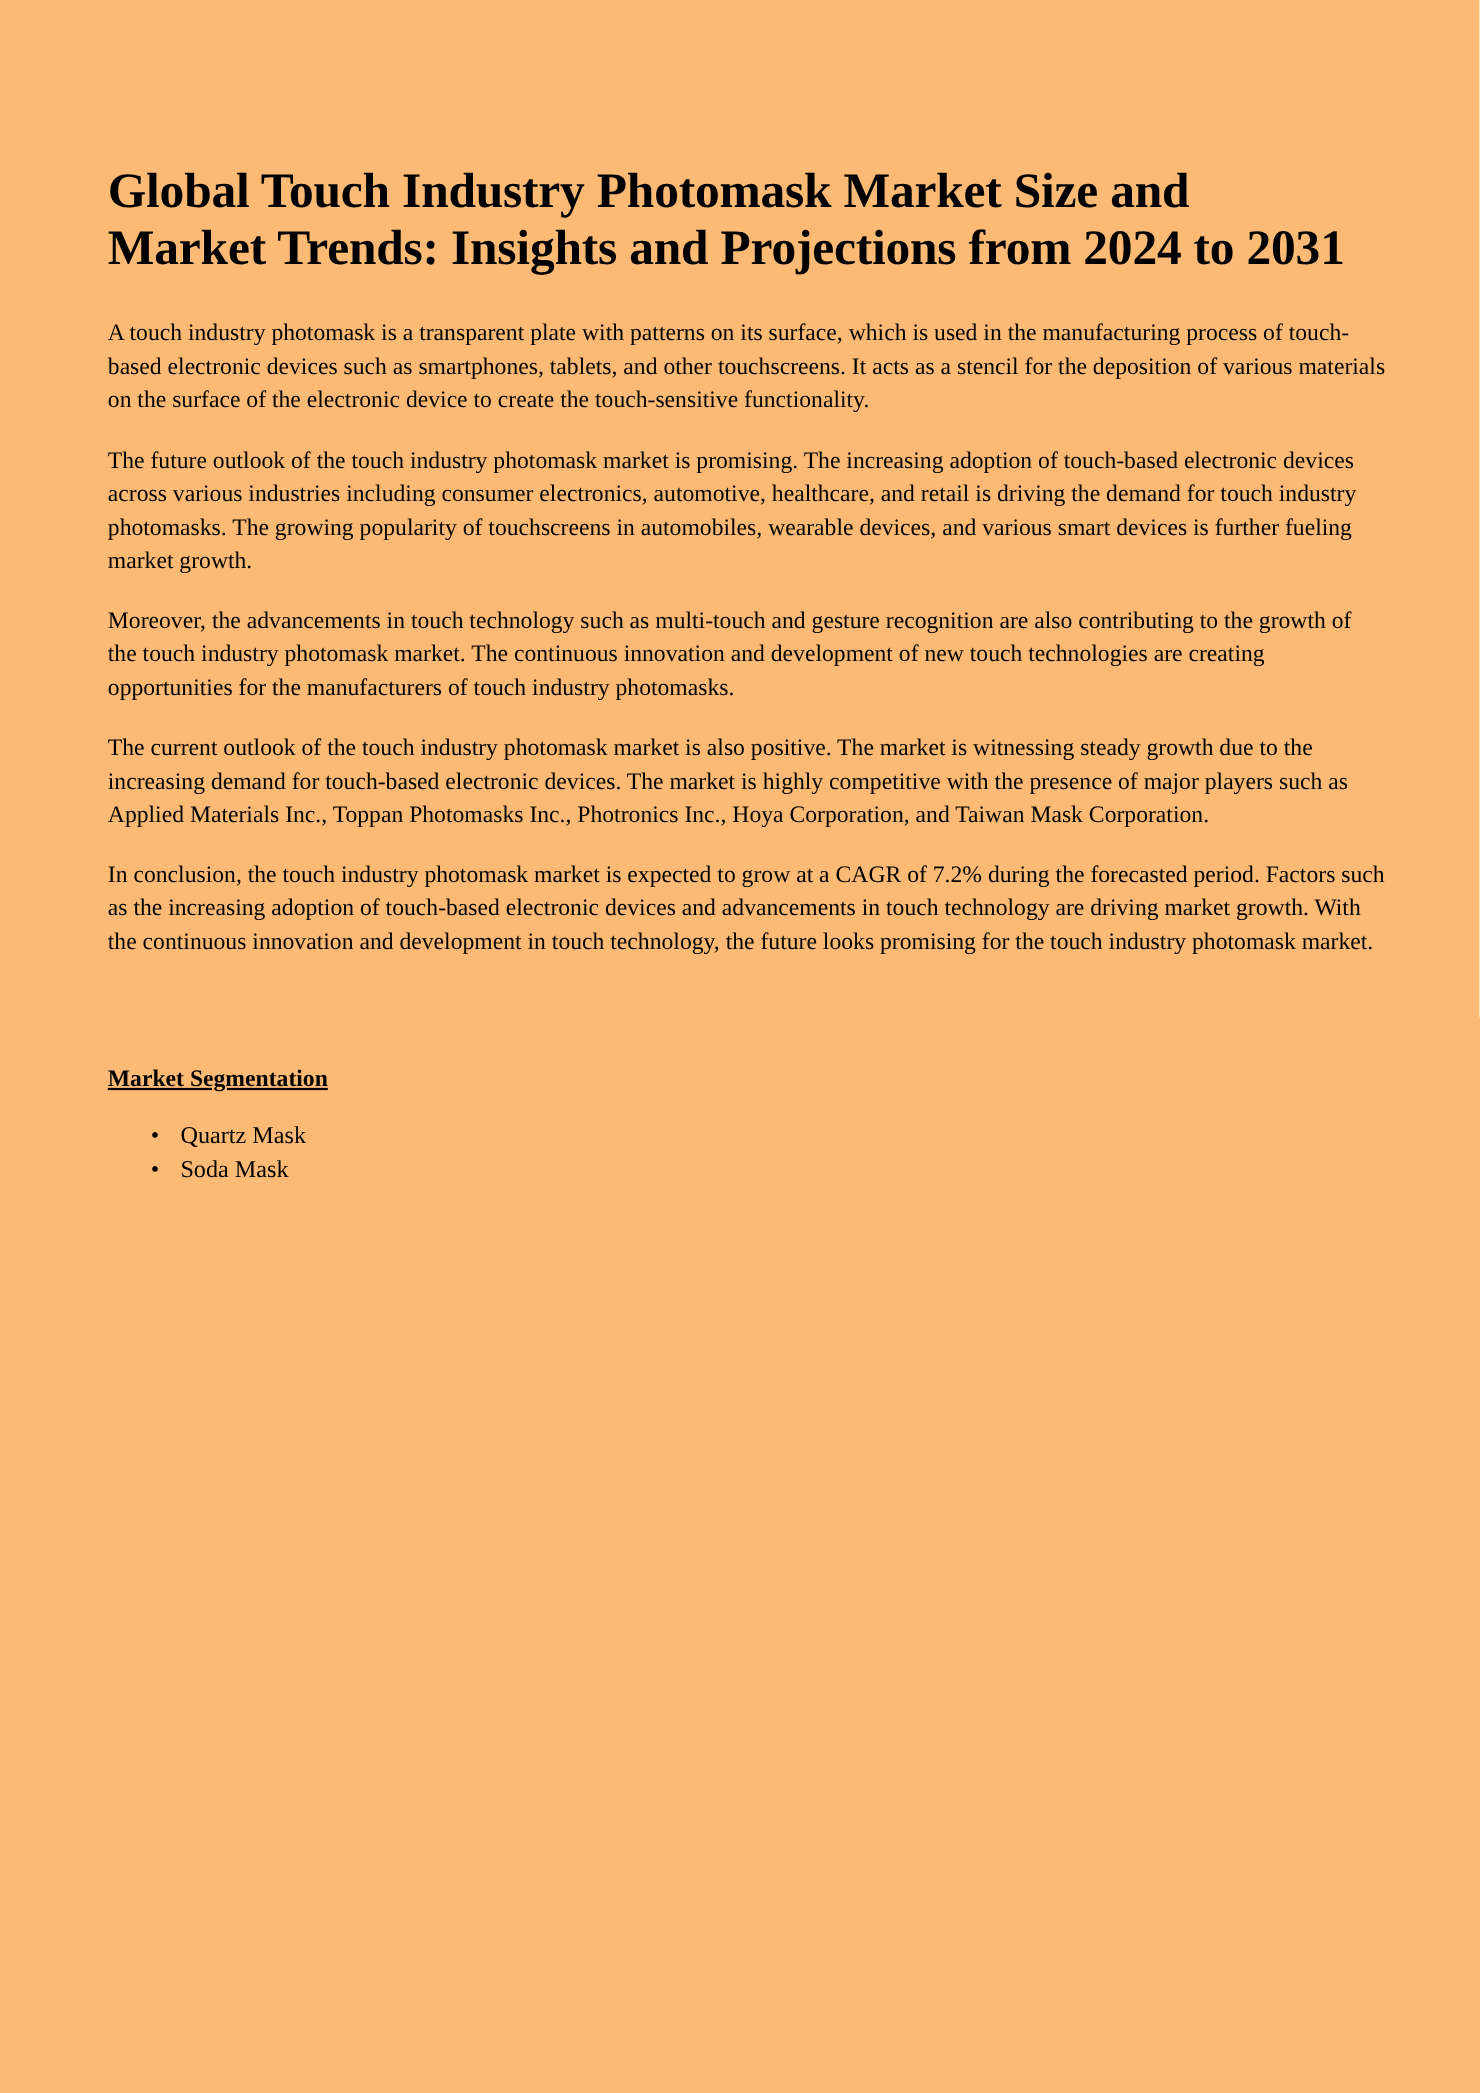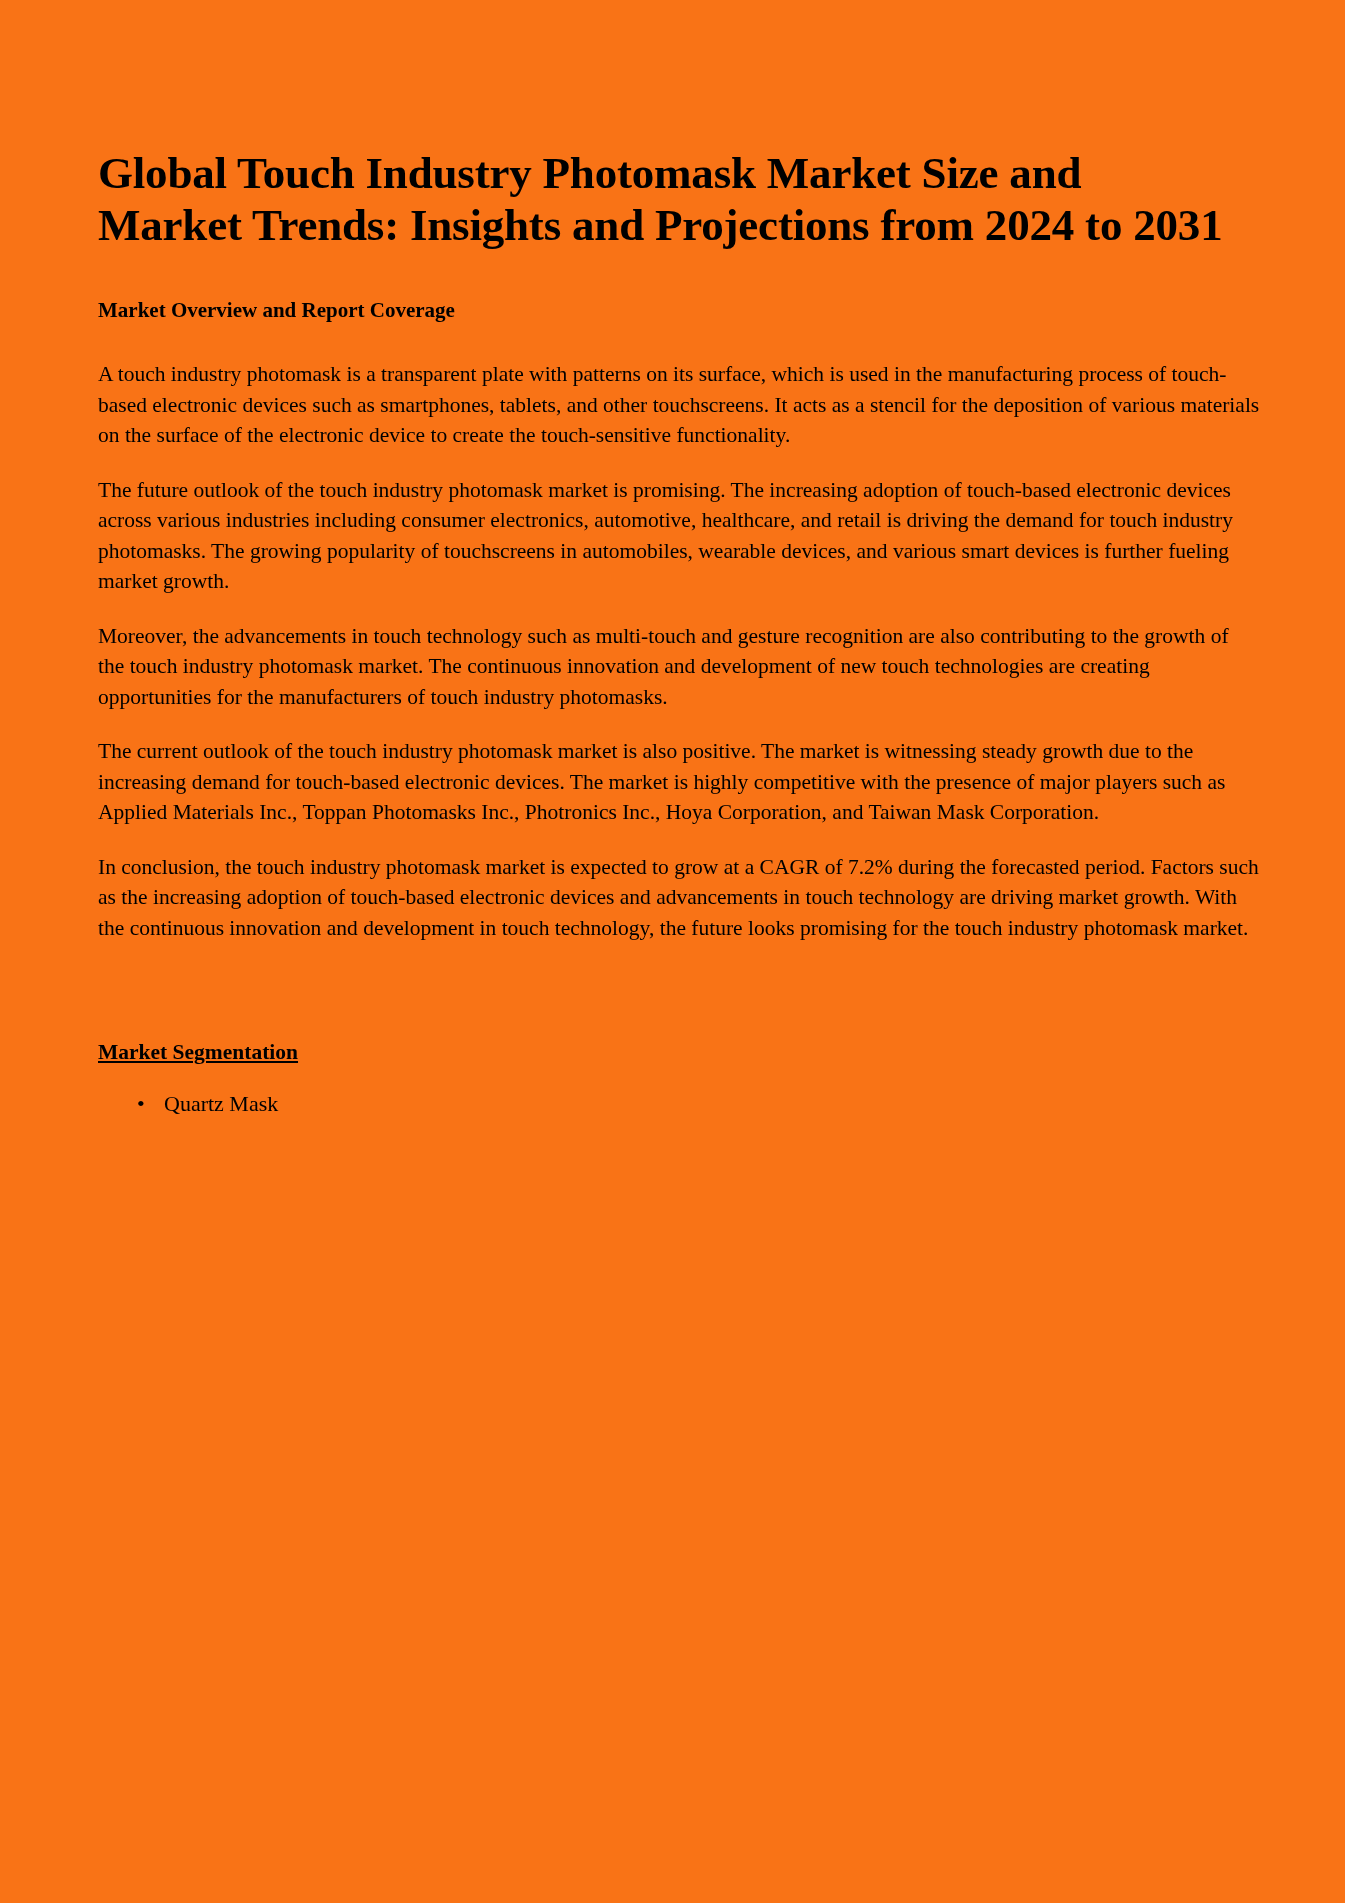--- a/index.html
+++ b/index.html
@@ -12,21 +12,21 @@
     height: 1903px;
     font-family: "Liberation Serif", "DejaVu Serif", serif;
     color: #000000;
     -webkit-font-smoothing: antialiased;
   }
 
   .page {
     position: relative;
     width: 1345px;
     height: 1903px;
-    background: #f97316;
+    background: #fdba74;
     box-sizing: border-box;
     padding: 148px 85px 0 98px;
   }
 
   .doc-title {
     font-family: "Liberation Serif", "DejaVu Serif", serif;
     font-weight: bold;
     font-size: 45px;
     line-height: 51.5px;
     letter-spacing: -0.2px;
@@ -111,33 +111,33 @@
     line-height: 31px;
   }
 </style>
 </head>
 <body>
 
 <div class="page">
 
   <h1 class="doc-title">Global Touch Industry Photomask Market Size and Market Trends: Insights and Projections from 2024 to 2031</h1>
 
-  <h2 class="section-heading">Market Overview and Report Coverage</h2>
 
   <p class="para first">A touch industry photomask is a transparent plate with patterns on its surface, which is used in the manufacturing process of touch-based electronic devices such as smartphones, tablets, and other touchscreens. It acts as a stencil for the deposition of various materials on the surface of the electronic device to create the touch-sensitive functionality.</p>
 
   <p class="para">The future outlook of the touch industry photomask market is promising. The increasing adoption of touch-based electronic devices across various industries including consumer electronics, automotive, healthcare, and retail is driving the demand for touch industry photomasks. The growing popularity of touchscreens in automobiles, wearable devices, and various smart devices is further fueling market growth.</p>
 
   <p class="para">Moreover, the advancements in touch technology such as multi-touch and gesture recognition are also contributing to the growth of the touch industry photomask market. The continuous innovation and development of new touch technologies are creating opportunities for the manufacturers of touch industry photomasks.</p>
 
   <p class="para">The current outlook of the touch industry photomask market is also positive. The market is witnessing steady growth due to the increasing demand for touch-based electronic devices. The market is highly competitive with the presence of major players such as Applied Materials Inc., Toppan Photomasks Inc., Photronics Inc., Hoya Corporation, and Taiwan Mask Corporation.</p>
 
   <p class="para">In conclusion, the touch industry photomask market is expected to grow at a CAGR of 7.2% during the forecasted period. Factors such as the increasing adoption of touch-based electronic devices and advancements in touch technology are driving market growth. With the continuous innovation and development in touch technology, the future looks promising for the touch industry photomask market.</p>
 
 
   <h2 class="seg-heading">Market Segmentation</h2>
 
 
   <ul class="seg-list">
     <li>Quartz Mask</li>
+    <li>Soda Mask</li>
   </ul>
 
 </div>
 
 </body></html>

